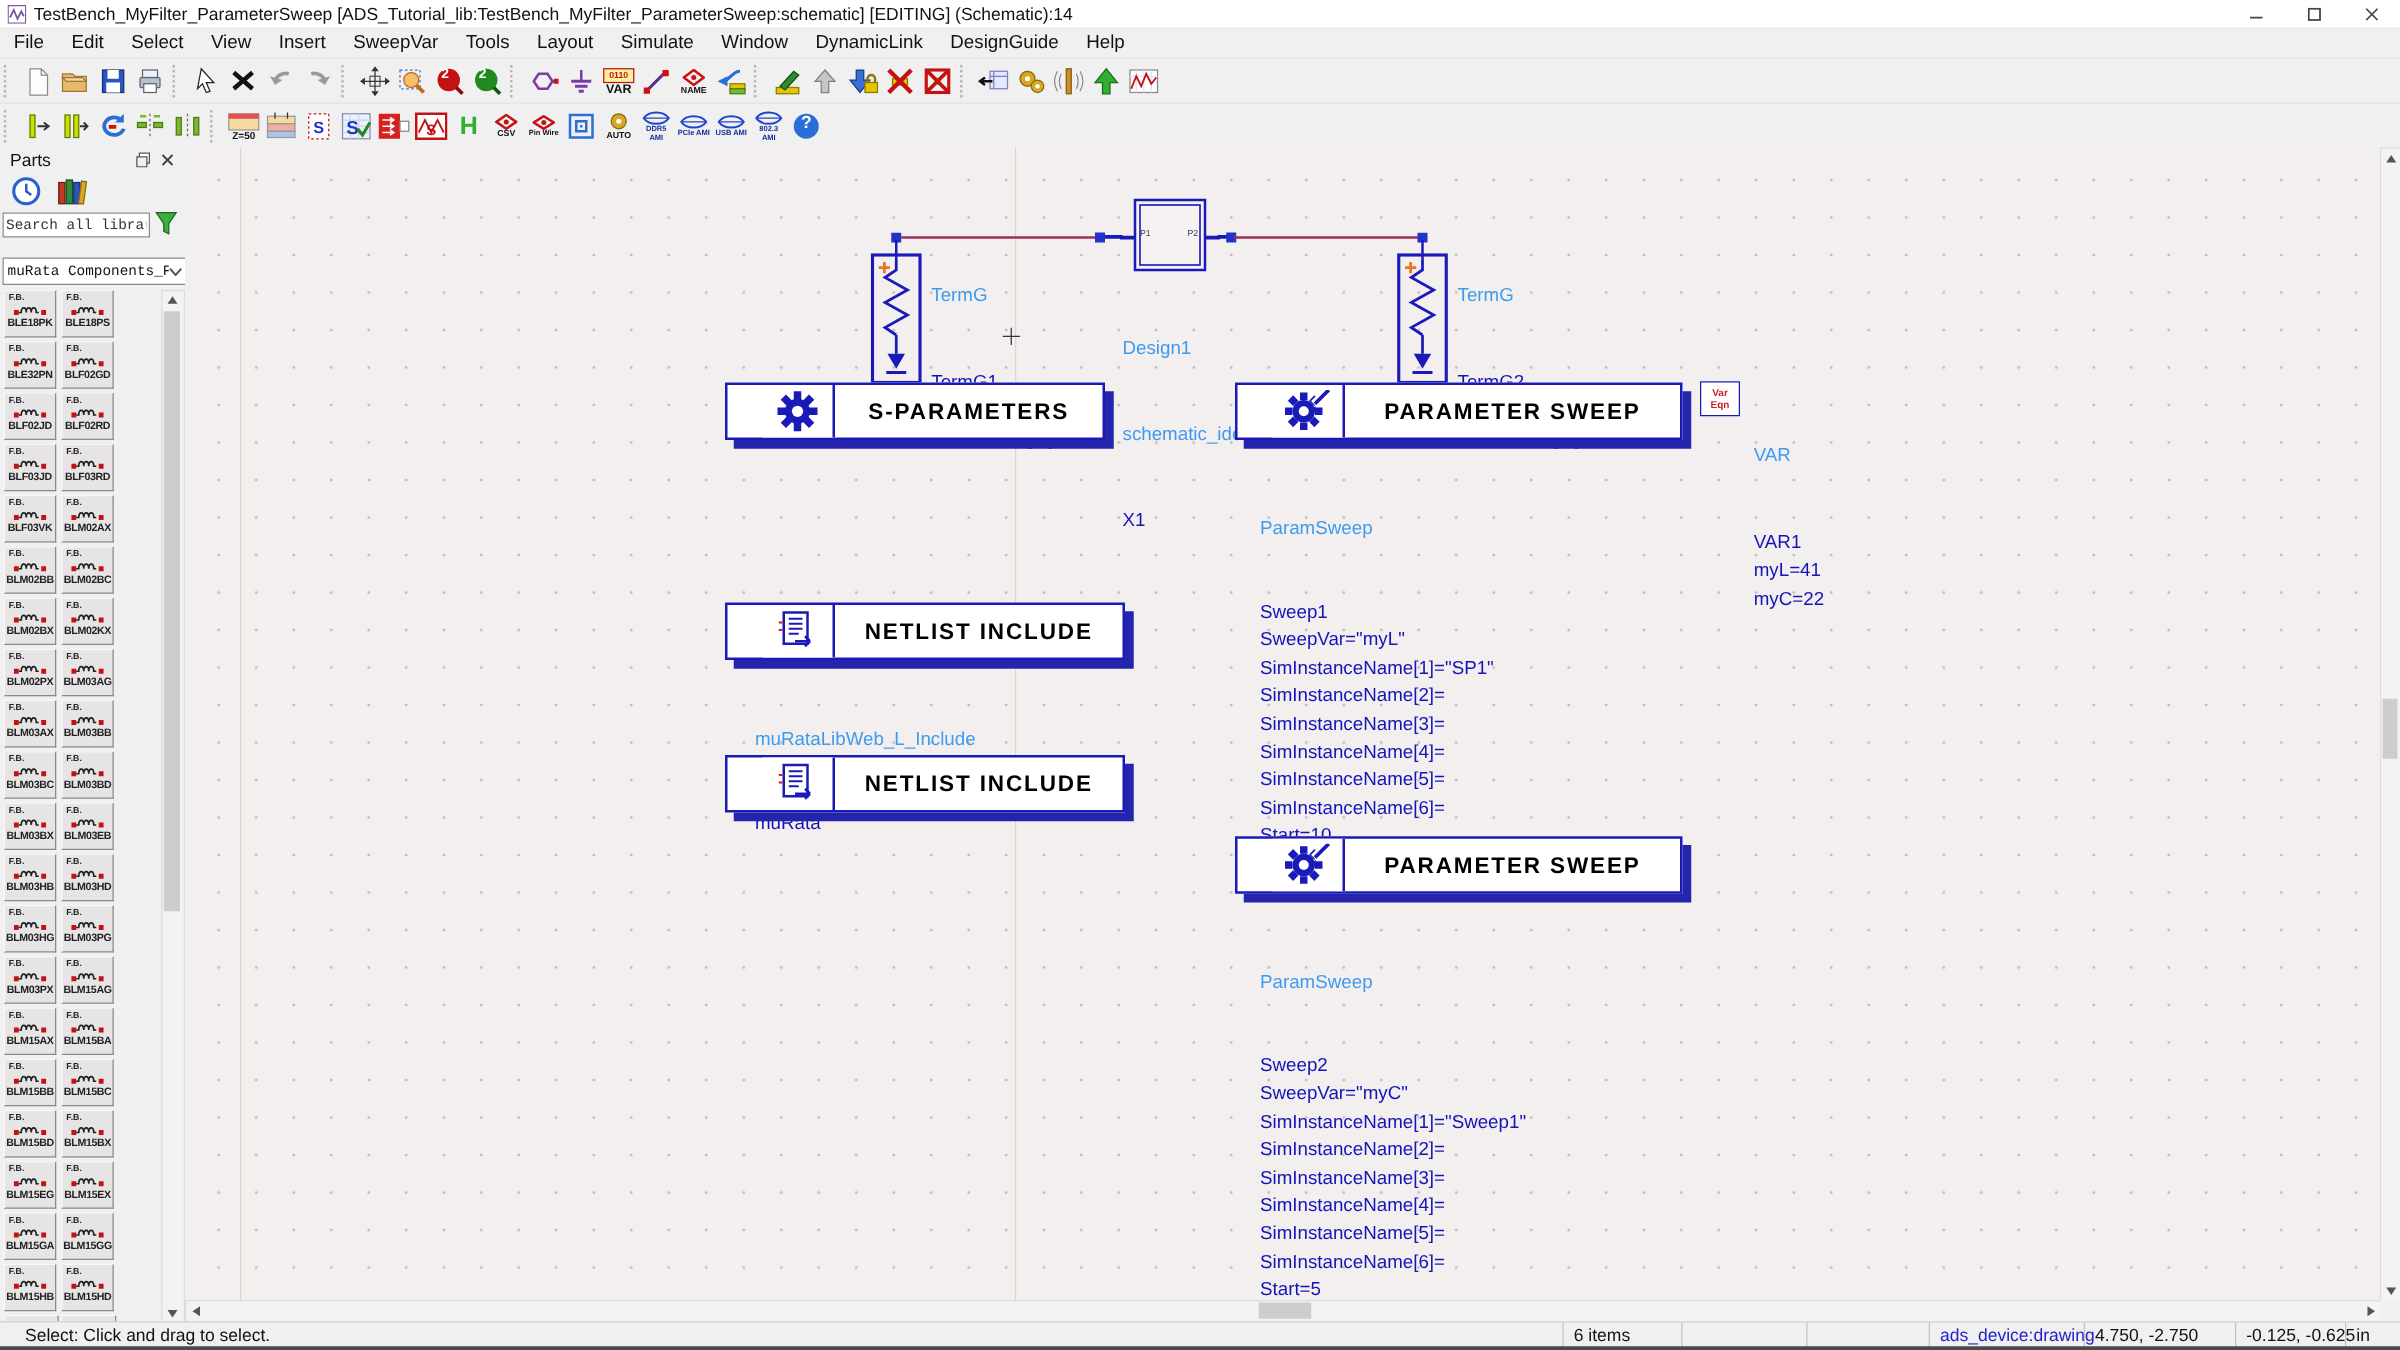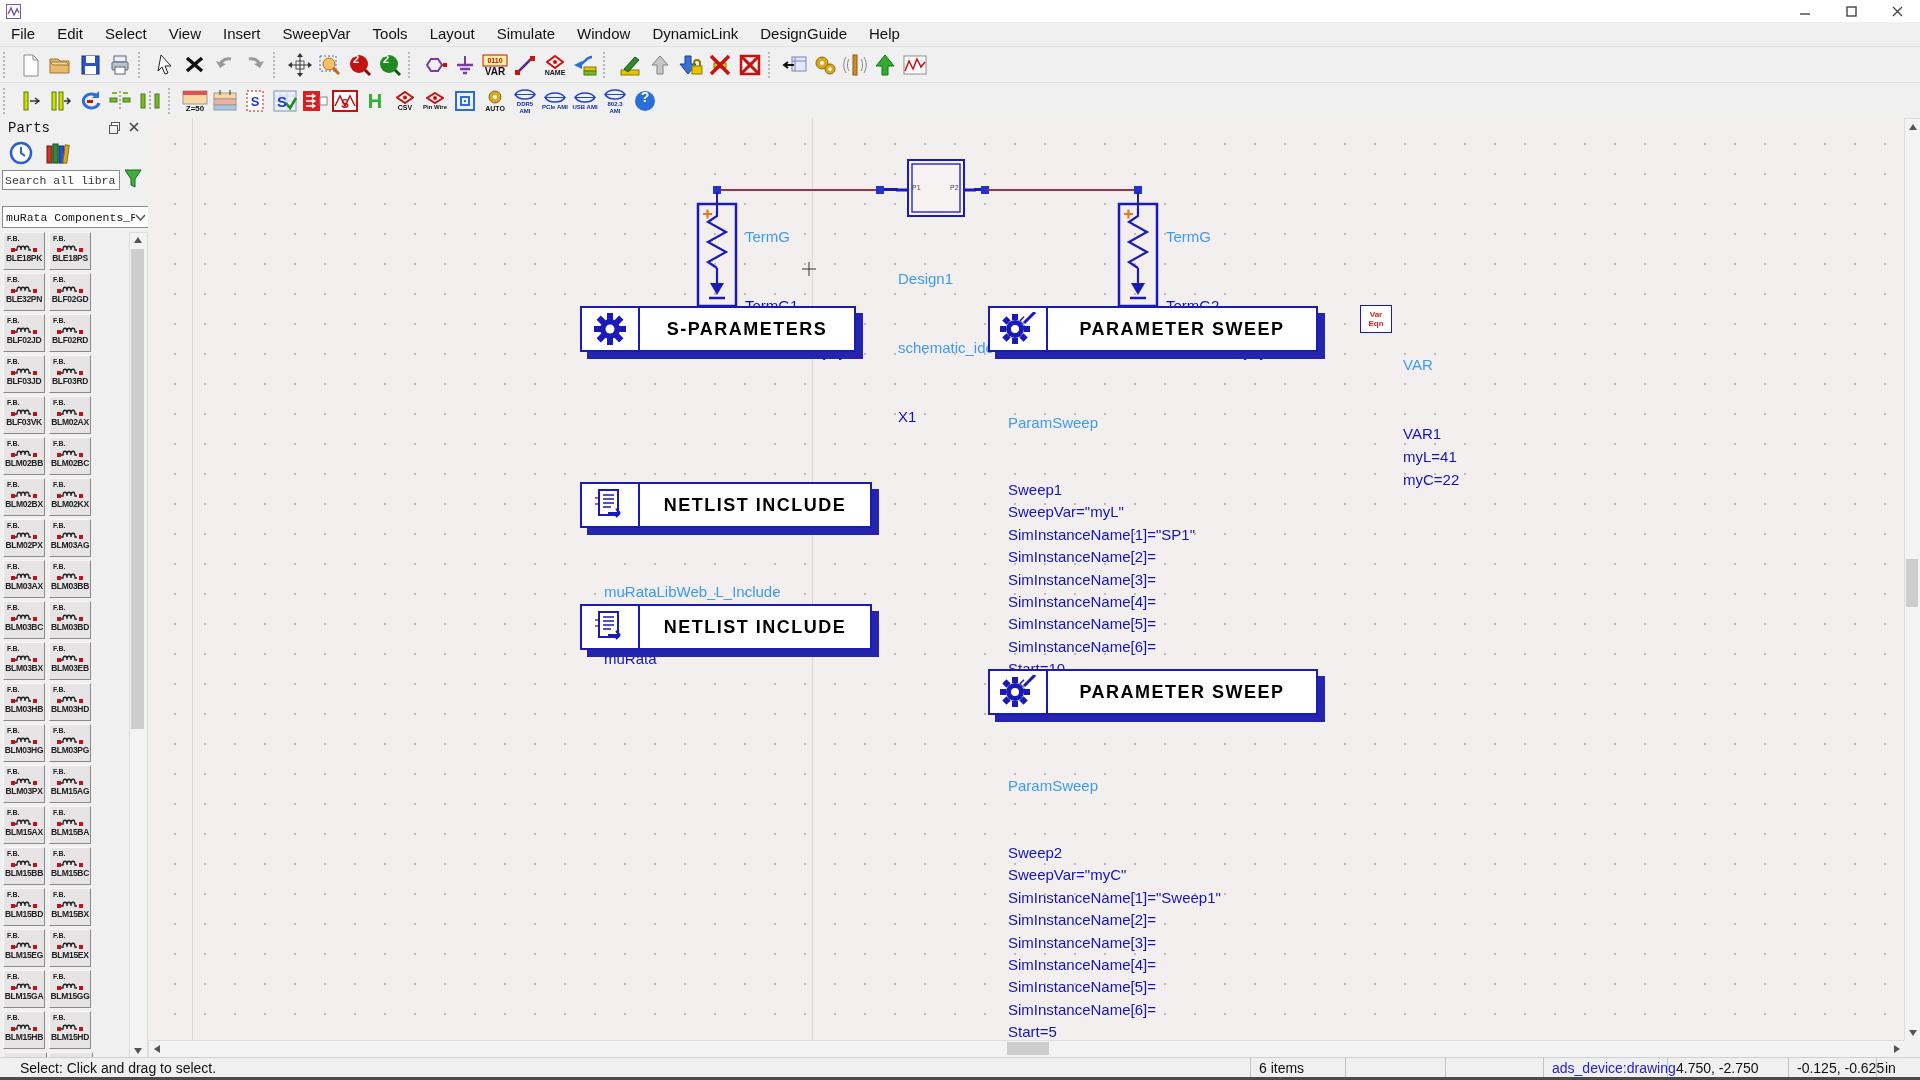--- a/index.html
+++ b/index.html
@@ -23,21 +23,21 @@
   .hdl{width:5px;height:26px;border-left:2px dotted #b8b8b8;margin:0 5px 0 3px;}
   .tbtn{position:relative;width:30px;height:32px;display:flex;flex-direction:column;align-items:center;
         justify-content:center;line-height:1;}
   .tbtn svg{display:block;}
   .tlab{font-size:7px;font-weight:bold;color:#111;white-space:nowrap;}
   .tlab5{font-size:6px;font-weight:bold;color:#13309a;text-align:center;width:26px;line-height:1.1;}
   .zlab{position:absolute;top:6px;left:0;width:22px;text-align:center;font-size:11px;font-weight:bold;color:#fff;}
   
   #parts{position:absolute;left:0;top:118px;width:148px;height:939px;background:#f0f0f0;
          border-right:1px solid #bdbdbd;}
-  #parts-h{position:absolute;left:0;top:0;width:148px;height:20px;font-size:14px;font-family:Liberation Mono, monospace;}
+  #parts-h{position:absolute;left:0;top:0;width:148px;height:20px;font-size:14px;}
   #parts-h .t{position:absolute;left:8px;top:2px;}
   .ph-ic{position:absolute;top:3px;}
   #search{position:absolute;left:2px;top:52px;width:112px;height:18px;border:1px solid #8a8a8a;
           font-family:"Liberation Mono",monospace;font-size:11.5px;color:#333;padding:0 2px;background:#fff;}
   #funnel{position:absolute;left:124px;top:50px;}
   #libsel{position:absolute;left:2px;top:88px;width:140px;height:20px;border:1px solid #8a8a8a;background:#fff;
           font-family:"Liberation Mono",monospace;font-size:11.5px;display:flex;align-items:center;padding:0 3px;}
   #libsel .v{flex:1;white-space:nowrap;overflow:hidden;}
   #pgrid{position:absolute;left:3px;top:114px;width:125px;height:825px;overflow:hidden;
          display:grid;grid-template-columns:42px 42px;grid-auto-rows:38px;gap:3px 4px;align-content:start;}
@@ -55,21 +55,21 @@
   #canvas{position:absolute;left:148px;top:118px;width:1756px;height:922px;background:#f3efee;
           background-image:radial-gradient(circle,#c3b8b8 1.1px,transparent 1.3px);
           background-size:30px 30px;background-position:12px 11px;}
   .vguide{position:absolute;top:118px;height:922px;width:1px;background:#ddd3d1;}
   
   .stext{position:absolute;font-size:15px;line-height:23px;color:#1414b8;white-space:pre;}
   .cy{color:#3d9bf0;}
   .plines{position:absolute;font-size:15px;line-height:22.4px;color:#1414b8;white-space:pre;}
   .plines .ptype{color:#3d9bf0;}
   
-  .blk{position:absolute;display:flex;background:#fff;border:2.5px solid #1a1ab8;box-shadow:7px 7px 0 #2424ac;}
+  .blk{position:absolute;display:flex;background:#fff;border:2.5px solid #1a1ab8;box-shadow:7px 7px 0 #2424ac;padding-left:28px;}
   .bico{width:56px;border-right:2.5px solid #1a1ab8;display:flex;align-items:center;justify-content:center;background:#fff;}
   .btitle{flex:1;display:flex;align-items:center;justify-content:center;font-size:18px;font-weight:bold;
           letter-spacing:1.5px;color:#000;white-space:nowrap;}
   .node{position:absolute;width:8px;height:8px;background:#2233cc;}
   .wireP{position:absolute;height:2px;background:#993355;}
   .wireB{position:absolute;height:3px;background:#1a1ab8;}
   .pinlab{position:absolute;font-size:7px;color:#445;}
   #varico{position:absolute;left:1360px;top:305px;width:30px;height:26px;border:1.5px solid #1a1ab8;background:#fff;
           display:flex;flex-direction:column;align-items:center;justify-content:center;}
   #varico span{font-size:8px;line-height:9px;font-weight:bold;color:#cc2222;}
@@ -85,20 +85,21 @@
 
 <div id="app">
 
   <div id="titlebar">
     <span class="appico">
       <svg width="15" height="15" viewBox="0 0 15 15">
           <rect x="0.5" y="0.5" width="14" height="14" fill="#fff" stroke="#7a5aa0"></rect>
           <polyline points="2,10 5,4 8,11 11,5 13,9" fill="none" stroke="#7a5aa0" stroke-width="1.5"></polyline>
         </svg>
     </span>
+    <span>TestBench_MyFilter_ParameterSweep [ADS_Tutorial_lib:TestBench_MyFilter_ParameterSweep:schematic] [EDITING] (Schematic):14</span>
     <div id="winbtns">
       <div class="wbtn">
           <svg width="11" height="11">
             <line x1="0" y1="8" x2="10" y2="8" stroke="#444" stroke-width="1.4"></line>
           </svg>
         </div>
       <div class="wbtn">
           <svg width="11" height="11">
             <rect x="1" y="1" width="9" height="9" fill="none" stroke="#444" stroke-width="1.4"></rect>
           </svg>

